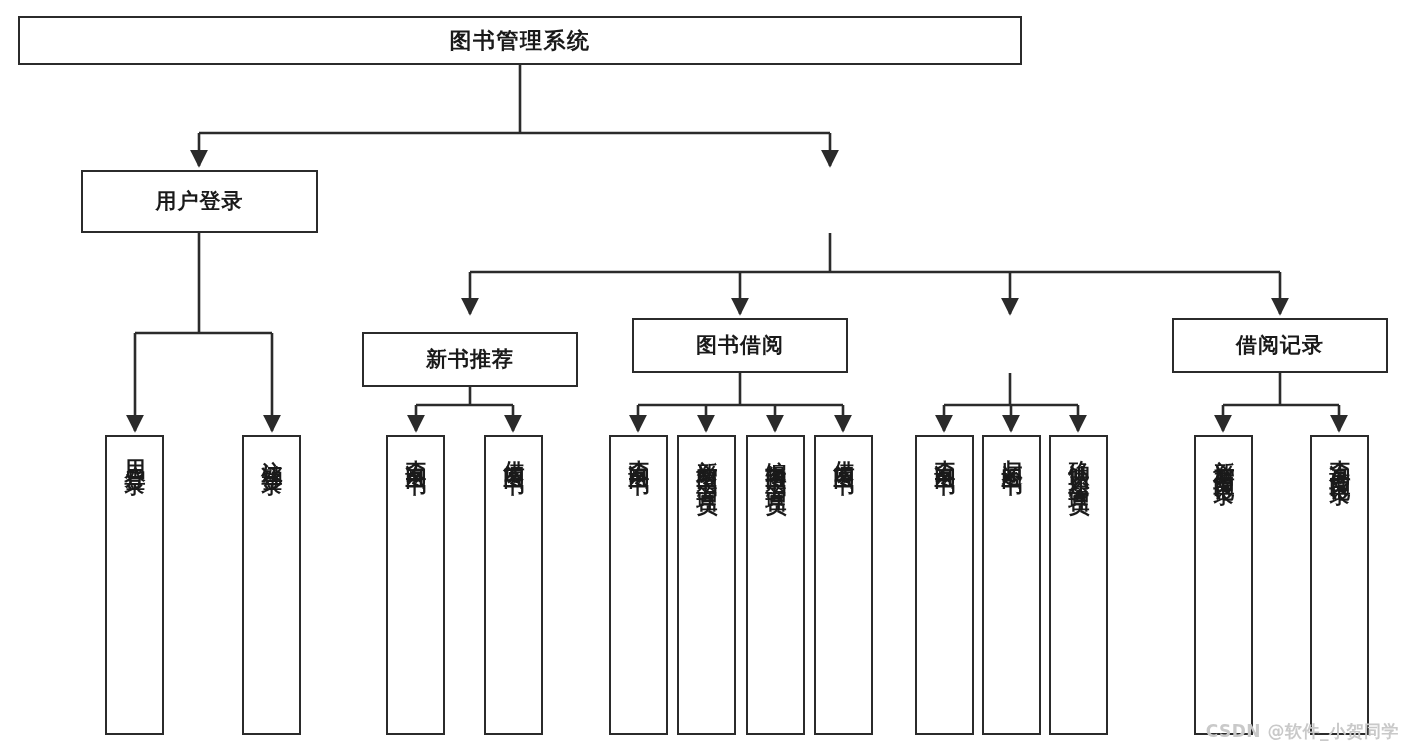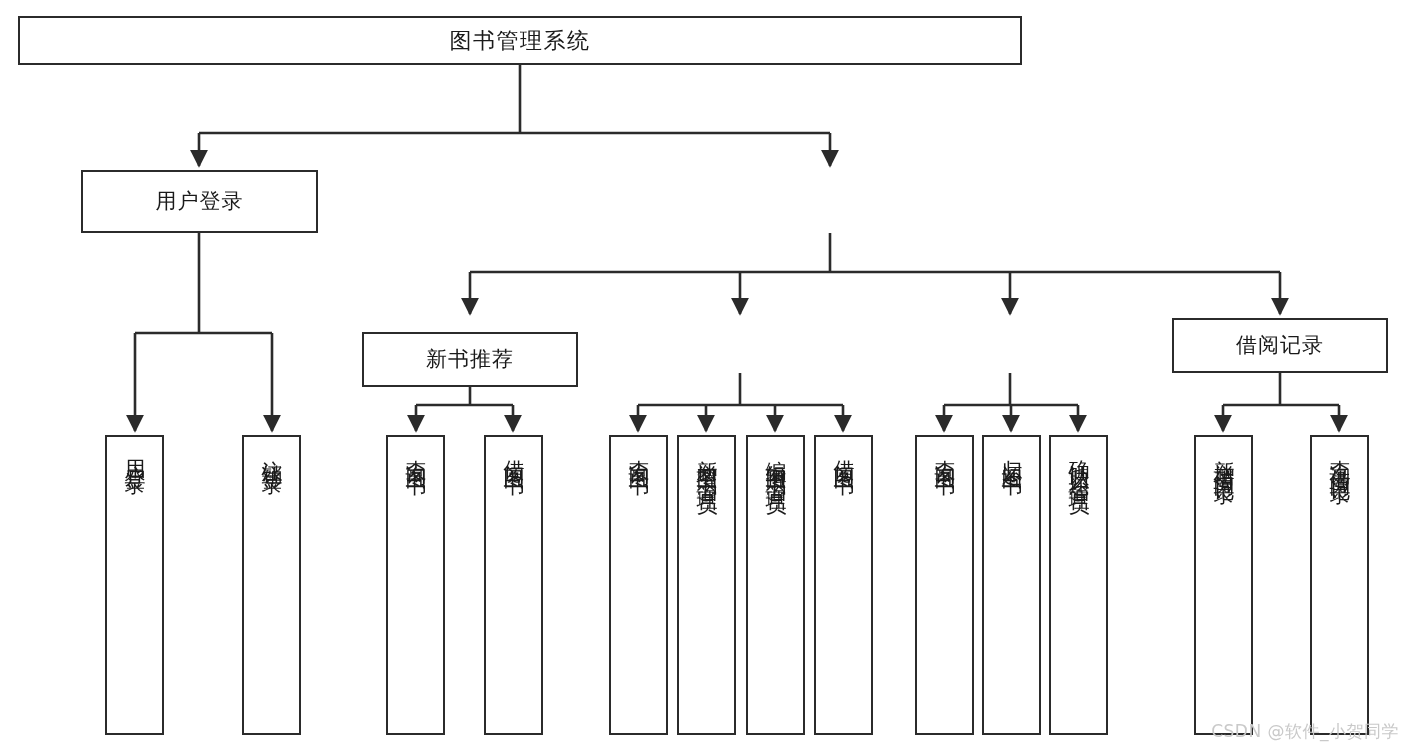--- a/index.html
+++ b/index.html
@@ -3,21 +3,21 @@
 <meta charset="utf-8">
 <title>图书管理系统功能结构图</title>
 <style>
   html,body{margin:0;padding:0;}
   body{
     width:1405px;height:747px;
     background:#ffffff;
     font-family:"DejaVu Sans","Liberation Sans",sans-serif;
     overflow:hidden;
   }
-  #stage{position:relative;width:1405px;height:747px;}
+  #stage{position:relative;width:1405px;height:747px;font-weight:bold;}
   svg#wires{position:absolute;left:0;top:0;width:1405px;height:747px;}
 
   .node{
     position:absolute;
     box-sizing:border-box;
     background:#ffffff;
     border:2px solid #2b2b2b;
     display:flex;
     align-items:center;
     justify-content:center;
@@ -116,20 +116,23 @@
     <span class="lbl">图书管理系统</span>
   </div>
 
   <div class="node h-node" style="left:81px;top:170px;width:237px;height:63px;">
     <span class="lbl">用户登录</span>
   </div>
 
   <div class="node h-node" style="left:362px;top:332px;width:216px;height:55px;">
     <span class="lbl">新书推荐</span>
   </div>
+  <div class="node h-node" style="left:632px;top:318px;width:216px;height:55px;">
+    <span class="lbl">图书借阅</span>
+  </div>
   <div class="node h-node" style="left:1172px;top:318px;width:216px;height:55px;justify-content:center;">
     <span class="lbl">借阅记录</span>
   </div>
 
   <div class="node v-node" style="left:105px;top:435px;width:59px;height:300px;">
     <span class="lbl">用户登录</span>
   </div>
   <div class="node v-node" style="left:242px;top:435px;width:59px;height:300px;">
     <span class="lbl">注销登录</span>
   </div>

